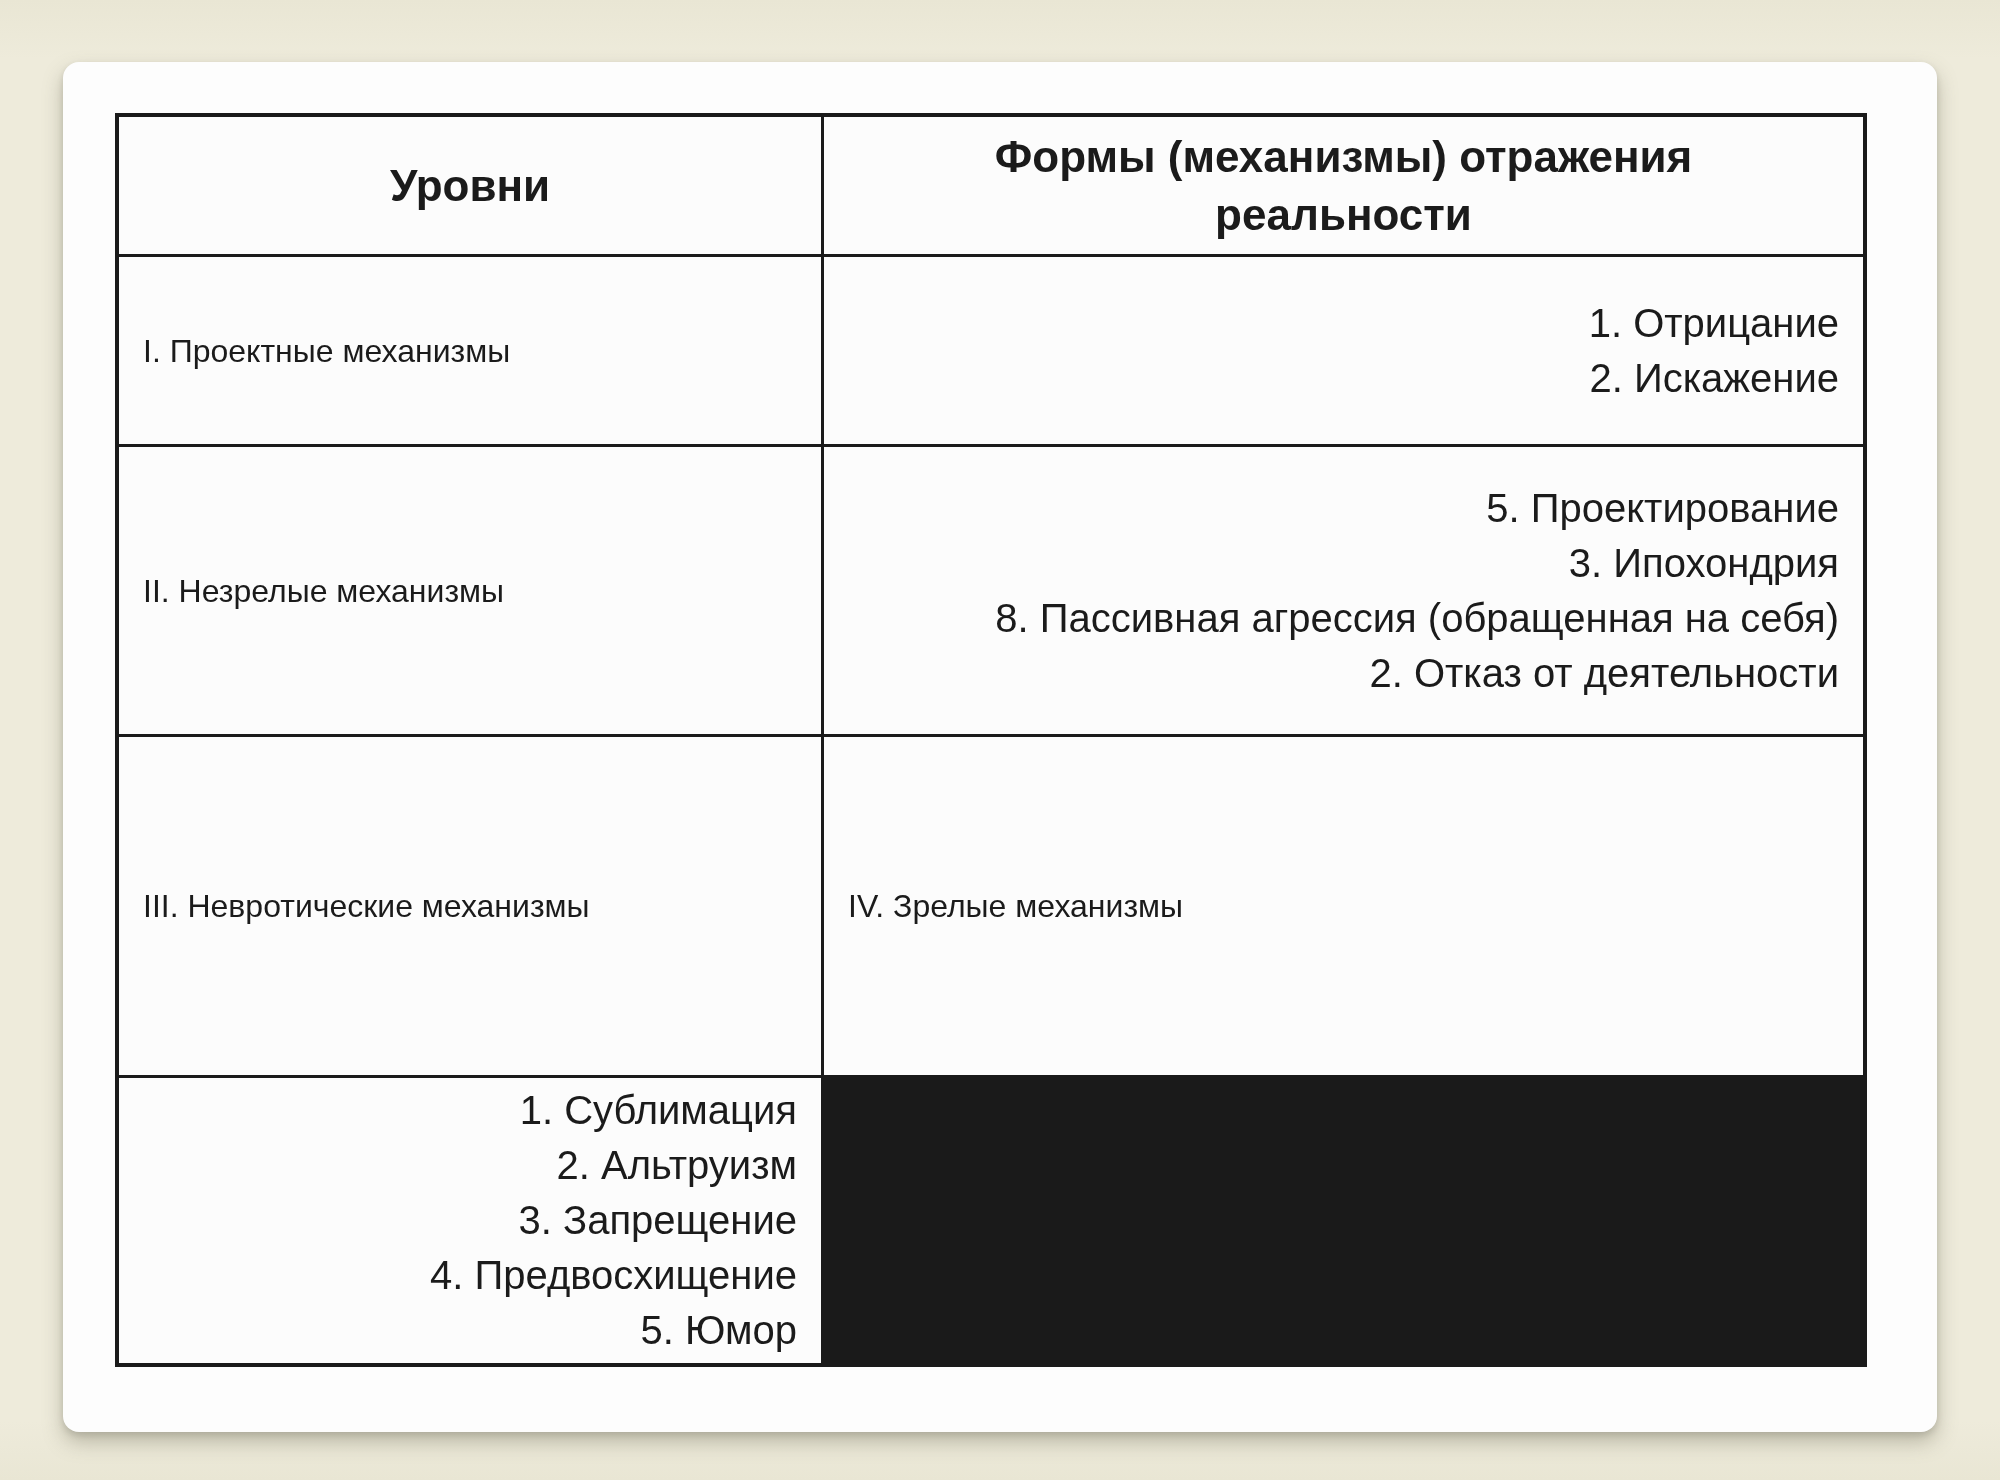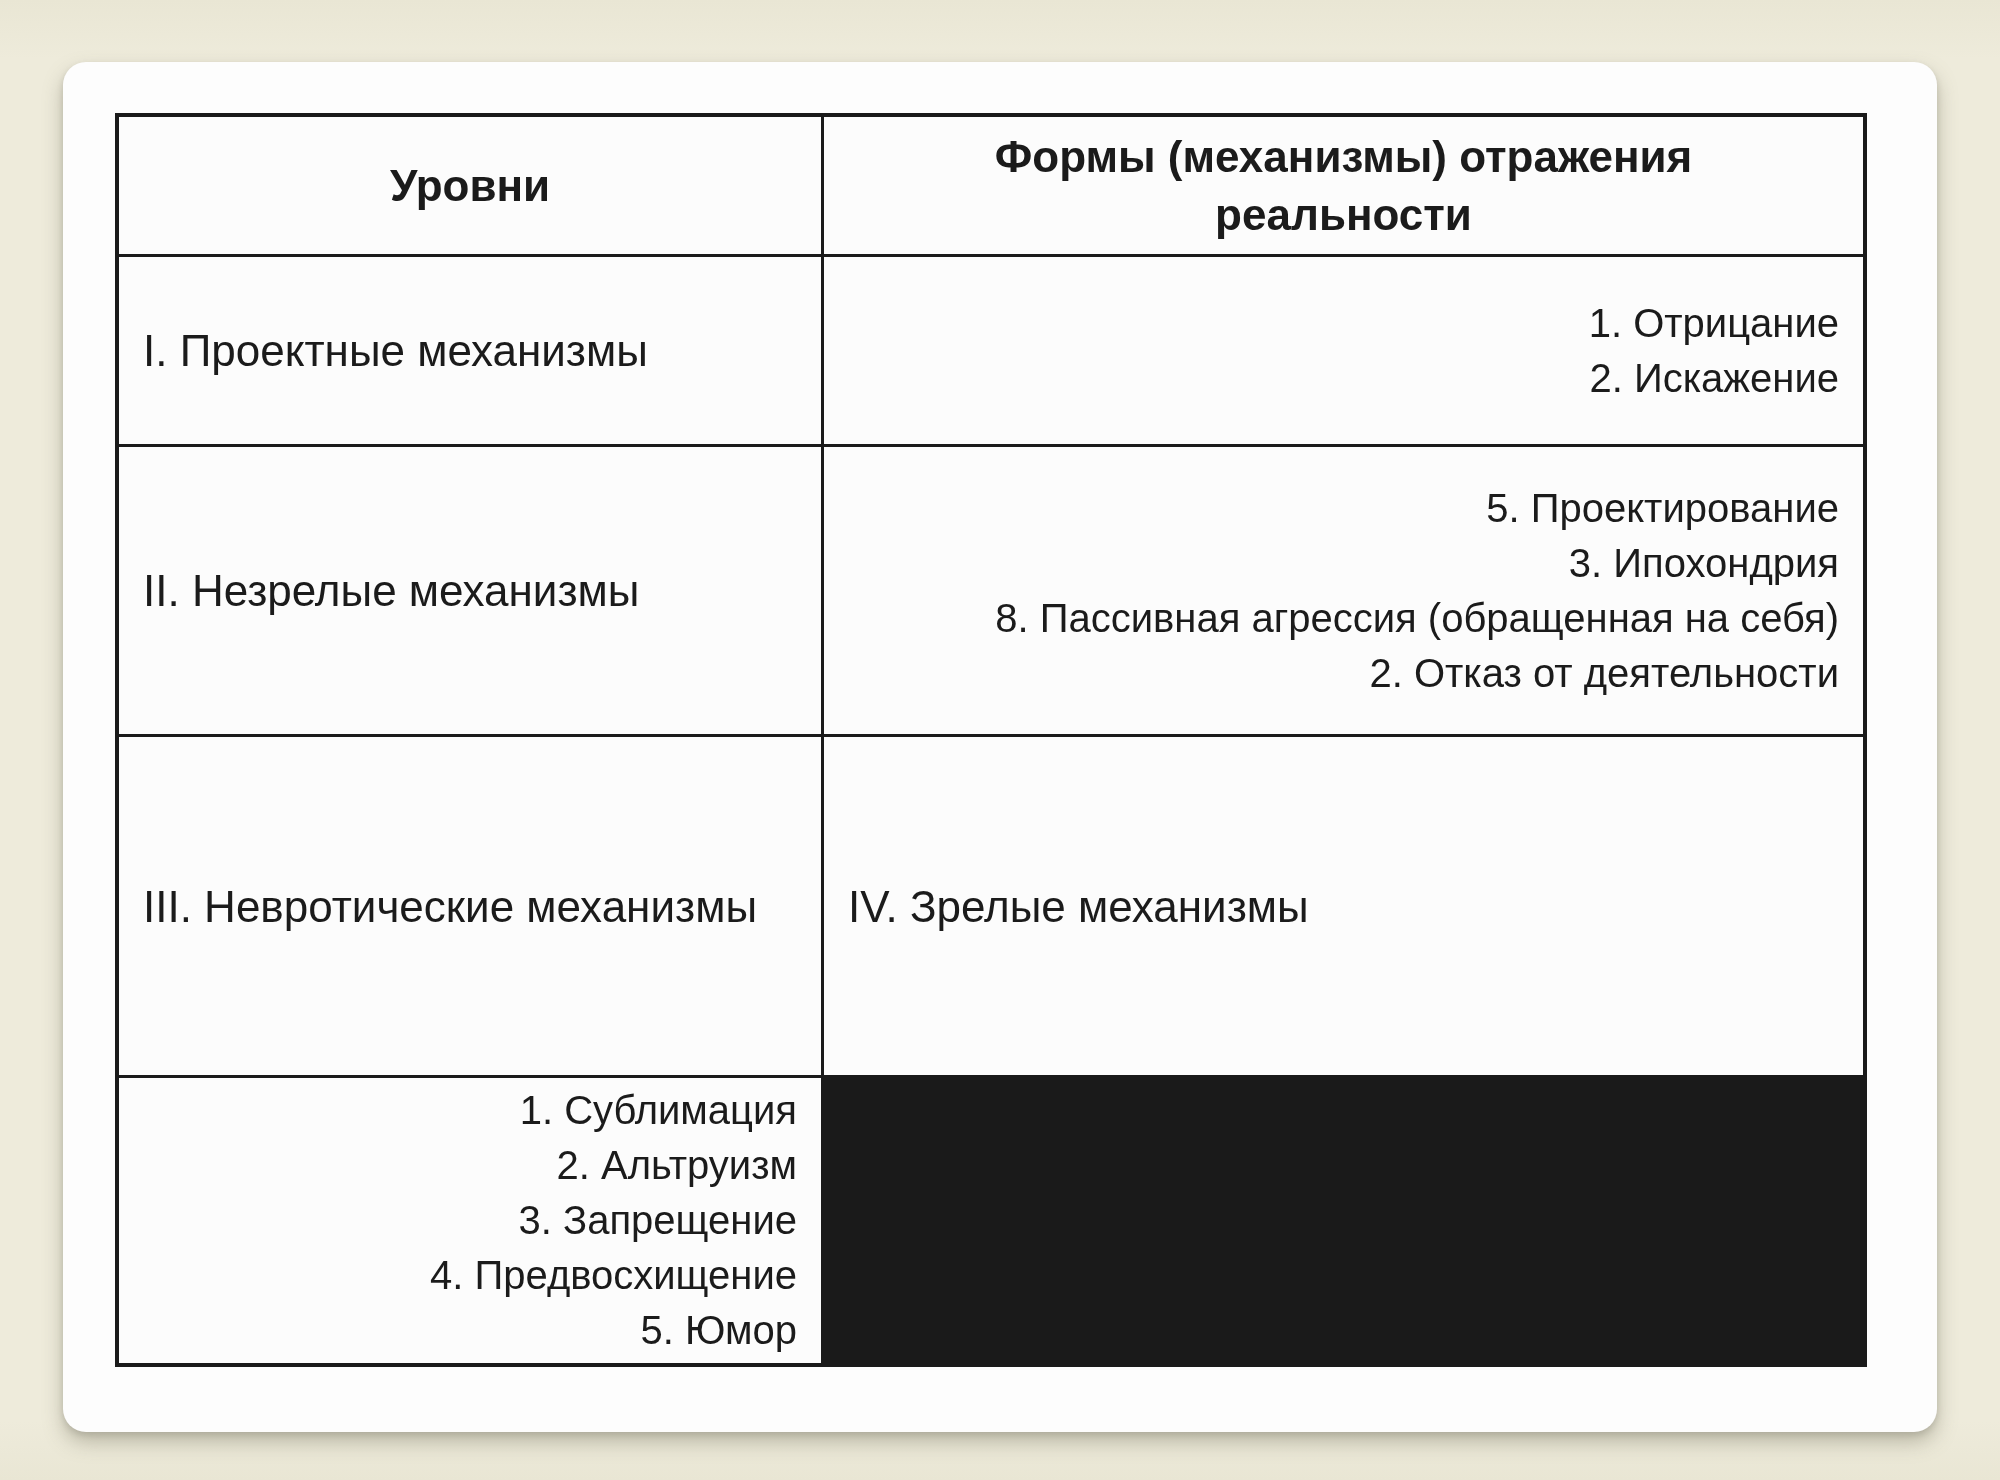--- a/index.html
+++ b/index.html
@@ -20,21 +20,21 @@
     inset: 0;
     background: linear-gradient(180deg, #e9e6d4 0%, #eeebdb 4%, #eeebdb 96%, #e9e6d4 100%);
   }
   .card {
     position: absolute;
     left: 63px;
     top: 62px;
     width: 1874px;
     height: 1370px;
     background: #fdfdfd;
-    border-radius: 23px;
+    border-radius: 16px;
     box-shadow: 0 10px 20px rgba(125, 122, 103, 0.45), 0 3px 6px rgba(0, 0, 0, 0.12);
   }
   .tbl {
     position: absolute;
     left: 52px;
     top: 51px;
     width: 1752px;
     height: 1254px;
     box-sizing: border-box;
     border: 4px solid #1a1a1a;
@@ -55,21 +55,21 @@
     text-align: center;
     font-weight: bold;
     font-size: 44px;
     line-height: 1.3;
   }
   .cell.head .head-text {
     max-width: 880px;
   }
   .cell.level {
     padding: 0 20px 0 24px;
-    font-size: 44px;
+    font-size: 32px;
     line-height: 1.25;
   }
   .cell.forms {
     flex-direction: column;
     align-items: flex-end;
     justify-content: center;
     padding: 0 24px 0 44px;
   }
   .form-item {
     font-size: 40px;

